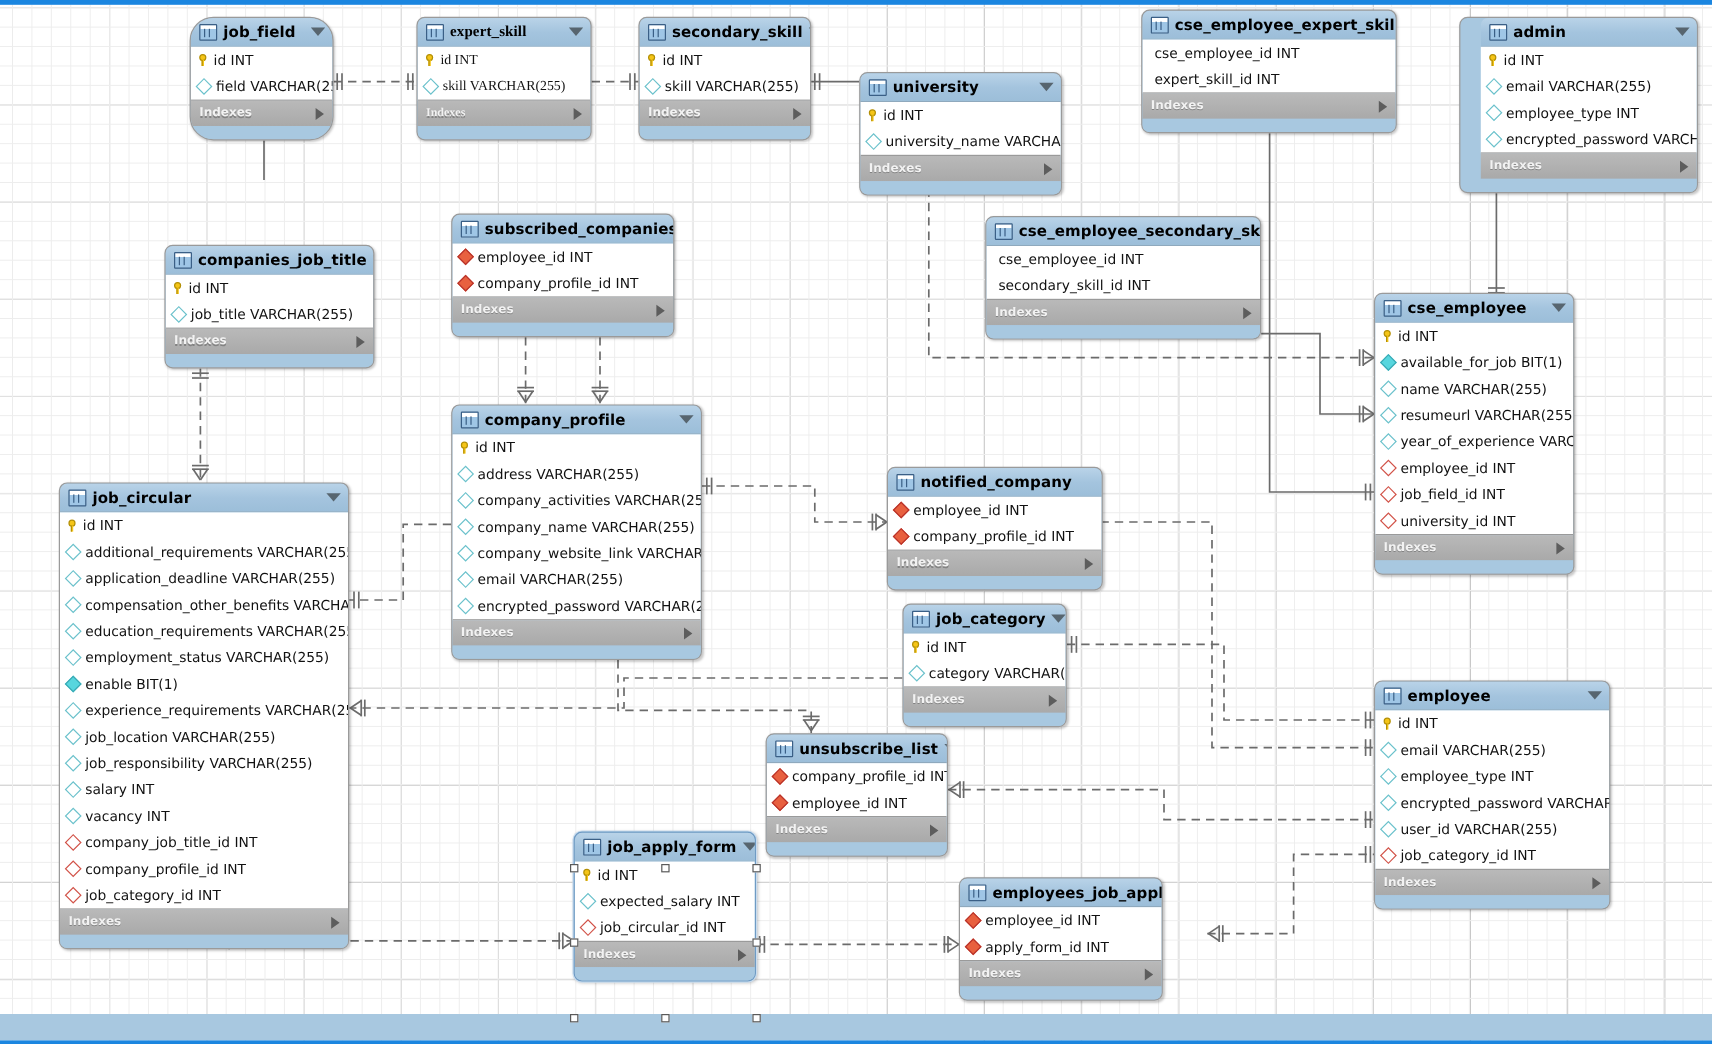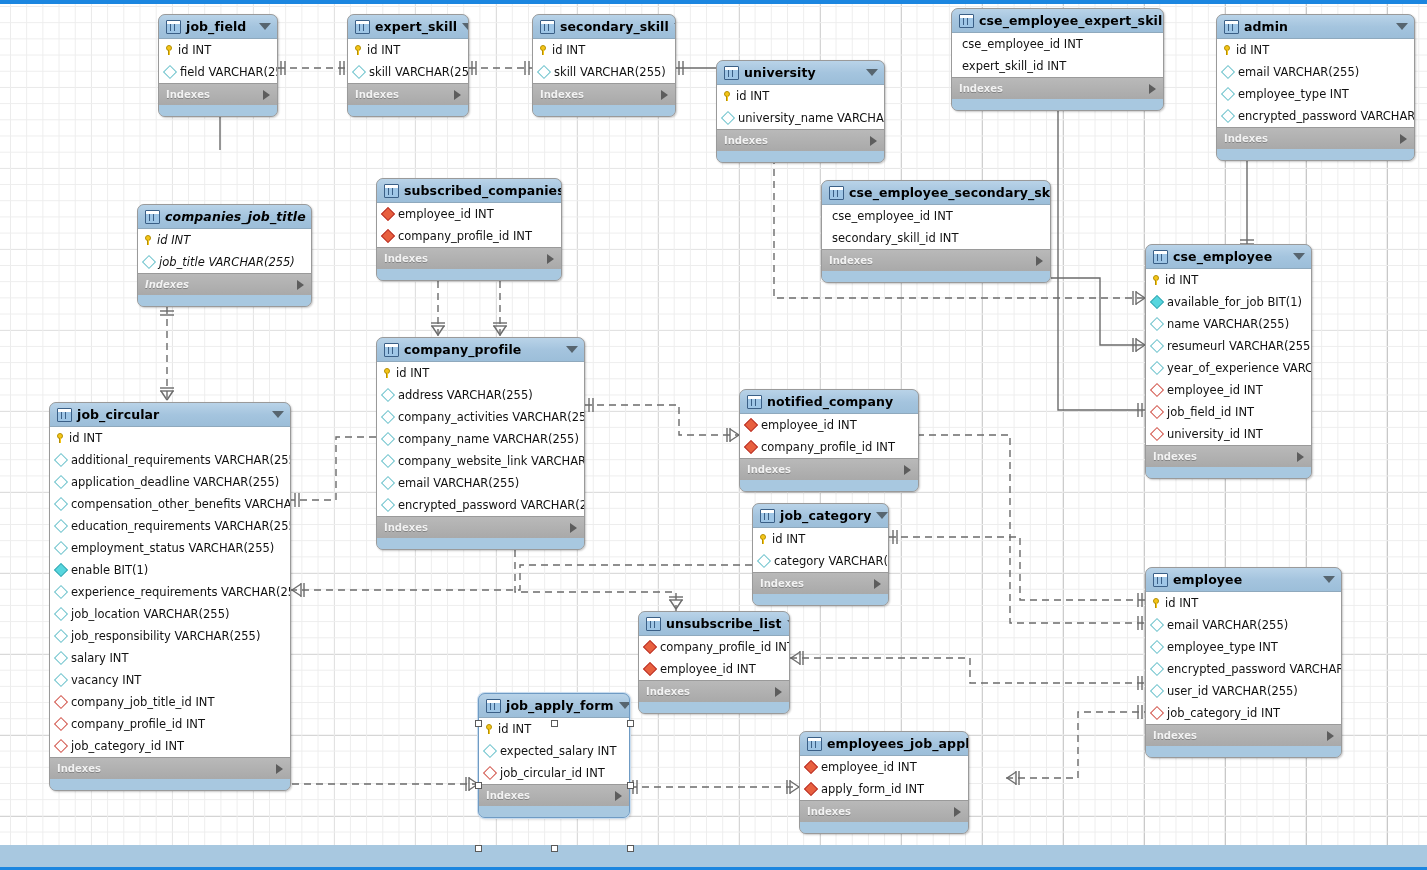--- a/index.html
+++ b/index.html
@@ -181,21 +181,21 @@
     <polyline points="1006,778 1078,778 1078,712 1145,712" fill="none" stroke="#6b6b6b" stroke-width="1.4" stroke-dasharray="7,5"></polyline>
     <line x1="1007" y1="778" x2="1016" y2="772" stroke="#6b6b6b" stroke-width="1.4"></line>
     <line x1="1007" y1="778" x2="1016" y2="784" stroke="#6b6b6b" stroke-width="1.4"></line>
     <line x1="1016" y1="771" x2="1016" y2="785" stroke="#6b6b6b" stroke-width="1.4"></line>
     <line x1="1019" y1="771" x2="1019" y2="785" stroke="#6b6b6b" stroke-width="1.4"></line>
     <line x1="1138" y1="705" x2="1138" y2="719" stroke="#6b6b6b" stroke-width="1.4"></line>
     <line x1="1142" y1="705" x2="1142" y2="719" stroke="#6b6b6b" stroke-width="1.4"></line>
   </svg>
 
 <div id="tables-layer">
-    <div class="tbl" style="left: 158px; top: 14px; width: 120px;">
+    <div class="tbl" style="left: 158px; top: 14px; width: 120px; border-radius: 20px;">
       <div class="tbl-hd">
         <span class="tbl-ico"></span>
         <span class="tbl-nm">job_field</span>
         <span class="tbl-car"></span>
       </div>
       <div class="cols">
         <div class="col">
           <span class="ckey"></span>
           <span>id INT</span>
         </div>
@@ -203,21 +203,21 @@
           <span class="cdia"></span>
           <span>field VARCHAR(255)</span>
         </div>
       </div>
       <div class="idx">
         <span>Indexes</span>
         <span class="idx-car"></span>
       </div>
       <div class="foot"></div>
     </div>
-    <div class="tbl" style="left: 347px; top: 14px; width: 122px;">
+    <div class="tbl" style="left: 347px; top: 14px; width: 146px; font-family: Liberation Serif, serif;">
       <div class="tbl-hd">
         <span class="tbl-ico"></span>
         <span class="tbl-nm">expert_skill</span>
         <span class="tbl-car"></span>
       </div>
       <div class="cols">
         <div class="col">
           <span class="ckey"></span>
           <span>id INT</span>
         </div>
@@ -290,21 +290,21 @@
           <span style="display: inline-block; width: 1px;"></span>
           <span>expert_skill_id INT</span>
         </div>
       </div>
       <div class="idx">
         <span>Indexes</span>
         <span class="idx-car"></span>
       </div>
       <div class="foot"></div>
     </div>
-    <div class="tbl" style="left: 1216px; top: 14px; width: 199px;">
+    <div class="tbl" style="left: 1216px; top: 14px; width: 199px; padding-left: 17px;">
       <div class="tbl-hd">
         <span class="tbl-ico"></span>
         <span class="tbl-nm">admin</span>
         <span class="tbl-car"></span>
       </div>
       <div class="cols">
         <div class="col">
           <span class="ckey"></span>
           <span>id INT</span>
         </div>
@@ -362,21 +362,21 @@
           <span style="display: inline-block; width: 1px;"></span>
           <span>secondary_skill_id INT</span>
         </div>
       </div>
       <div class="idx">
         <span>Indexes</span>
         <span class="idx-car"></span>
       </div>
       <div class="foot"></div>
     </div>
-    <div class="tbl" style="left: 137px; top: 204px; width: 175px; font-style: italic;">
+    <div class="tbl" style="left: 137px; top: 204px; width: 175px;">
       <div class="tbl-hd">
         <span class="tbl-ico"></span>
         <span class="tbl-nm">companies_job_title</span>
         <span class="tbl-car"></span>
       </div>
       <div class="cols">
         <div class="col">
           <span class="ckey"></span>
           <span>id INT</span>
         </div>

